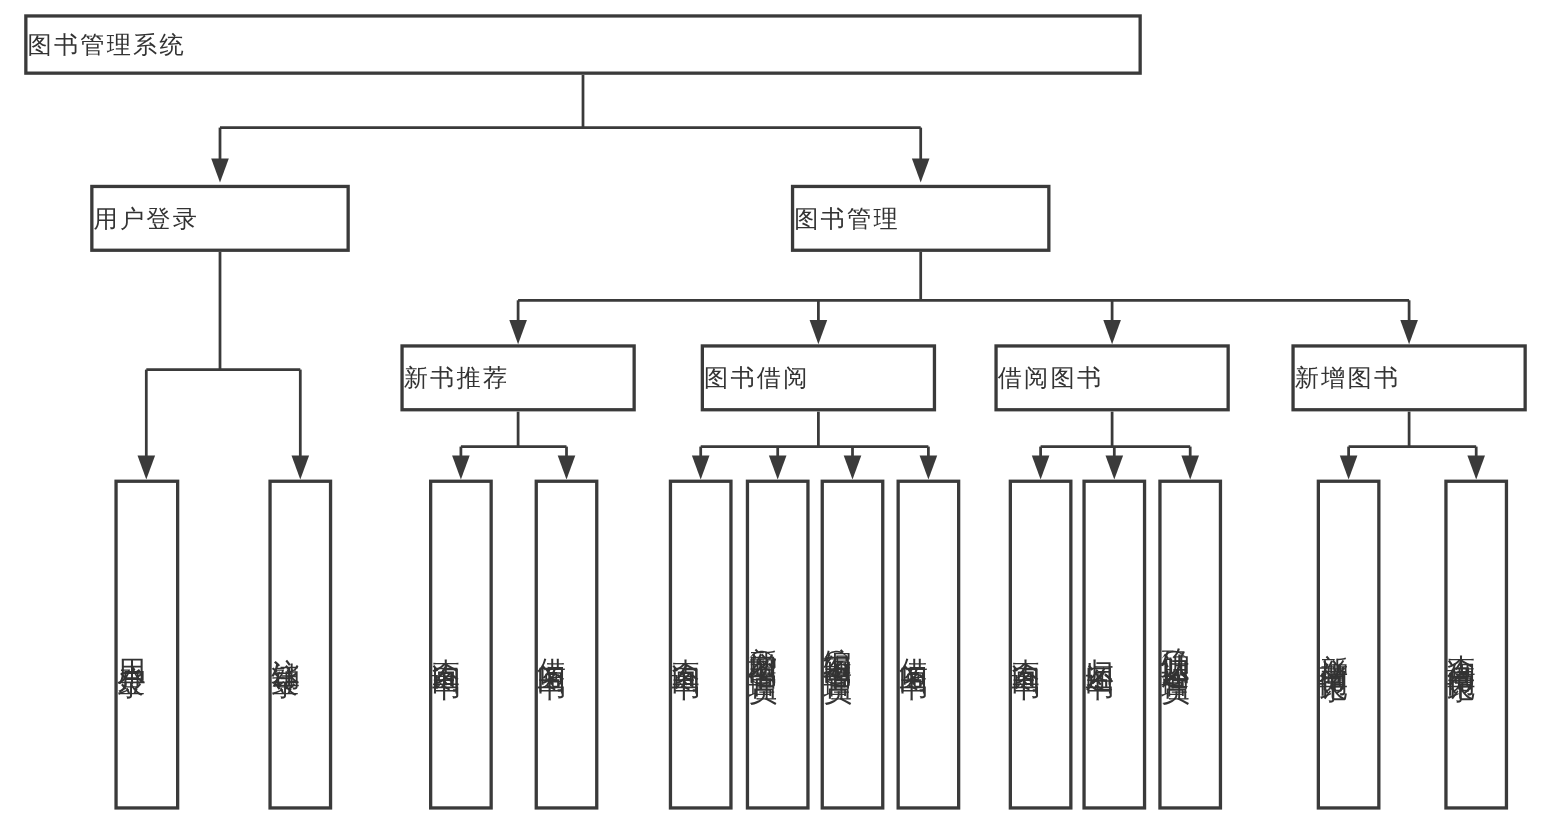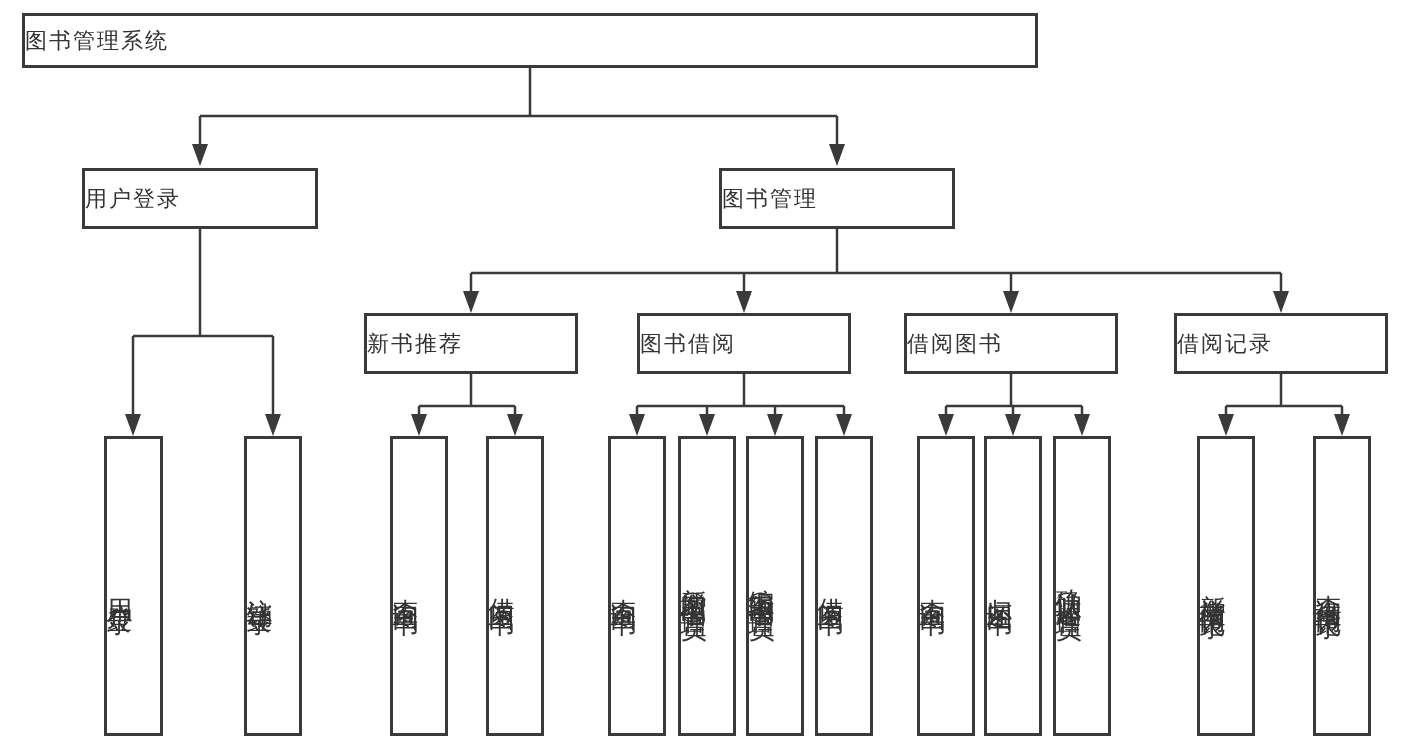--- a/index.html
+++ b/index.html
@@ -136,21 +136,21 @@
   <div class="node h" style="left:719px;top:168px;width:236px;height:61px">
     <span>图书管理</span>
   </div>
   <div class="node h" style="left:637px;top:313px;width:214px;height:61px">
     <span>图书借阅</span>
   </div>
   <div class="node h" style="left:904px;top:313px;width:214px;height:61px">
     <span>借阅图书</span>
   </div>
   <div class="node h" style="left:1174px;top:313px;width:214px;height:61px">
-    <span>借阅记录</span>
+    <span>新增图书</span>
   </div>
 
   <div class="node v" style="left:104px;top:436px;width:59px;height:300px">
     <span>用户登录</span>
   </div>
   <div class="node v" style="left:244px;top:436px;width:58px;height:300px">
     <span>注销登录</span>
   </div>
 
   <div class="node v" style="left:390px;top:436px;width:58px;height:300px">

